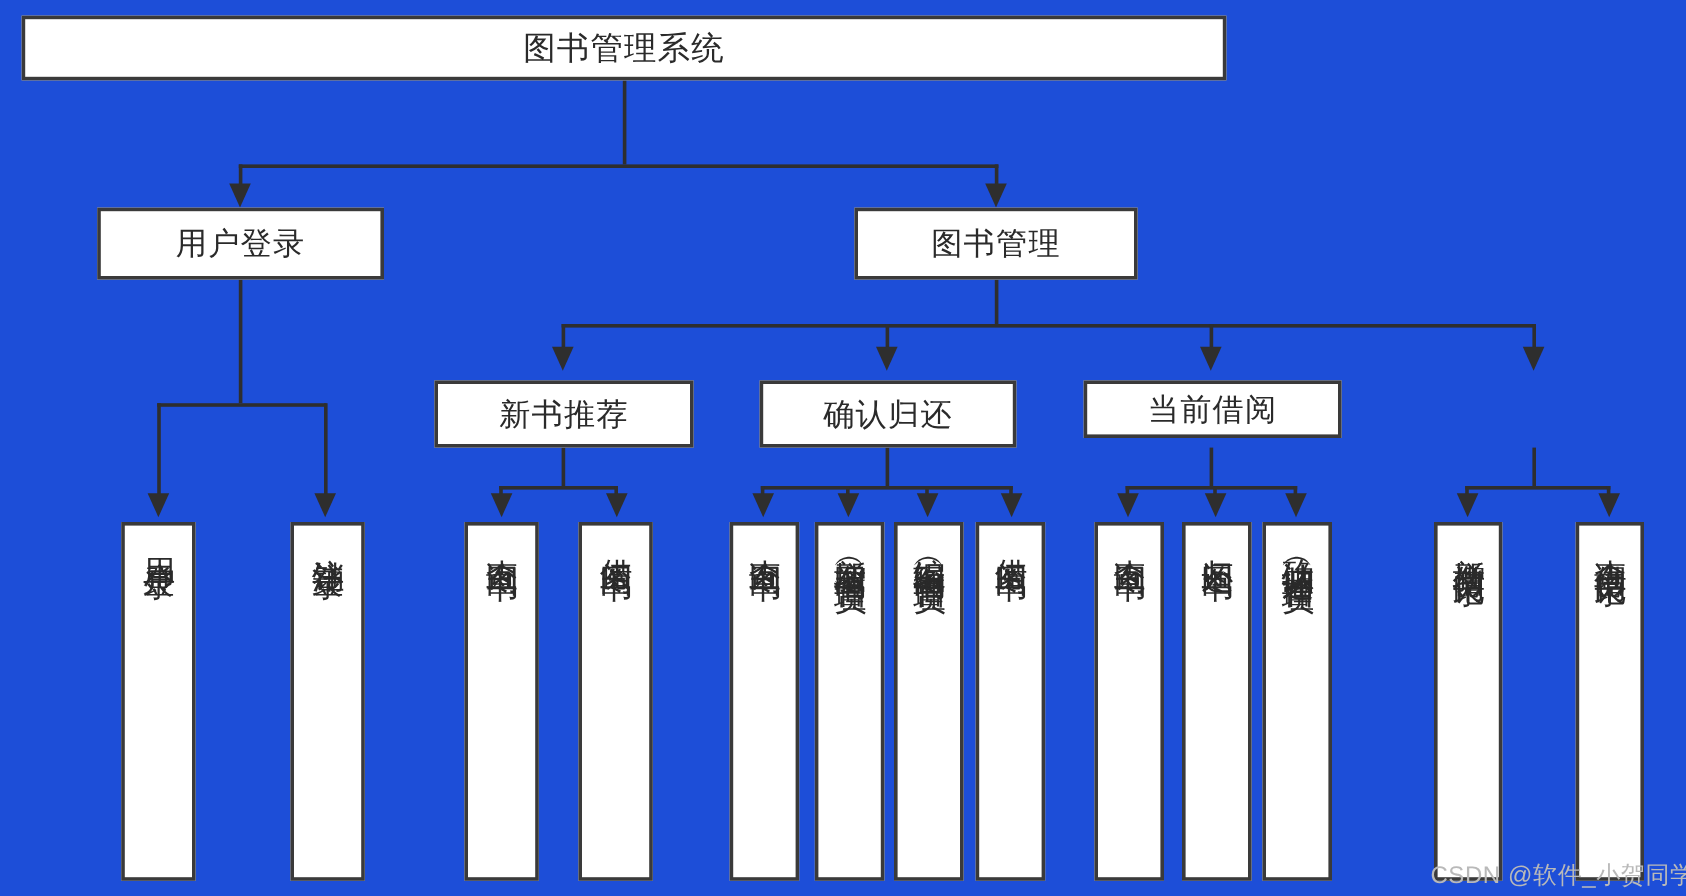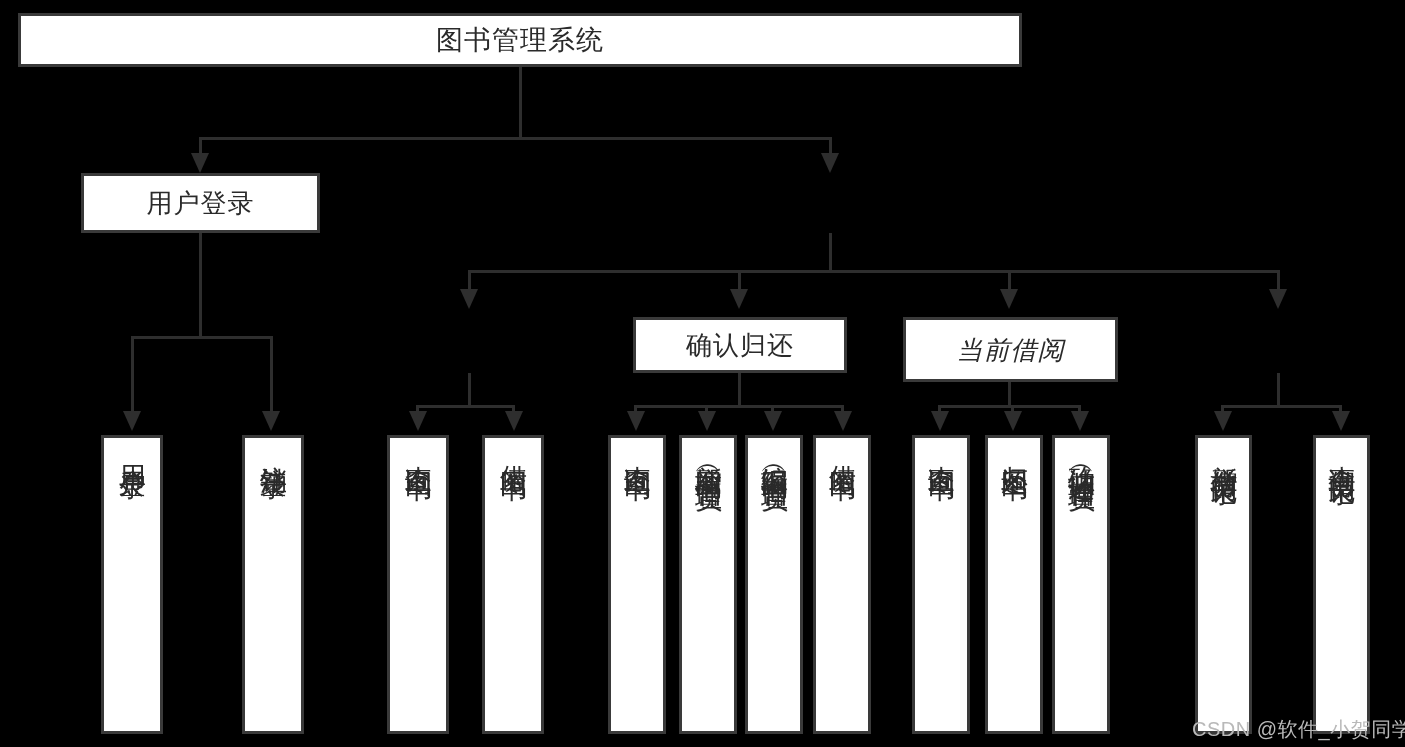--- a/index.html
+++ b/index.html
@@ -4,21 +4,21 @@
 <style>
   html,body{margin:0;padding:0;background:#ffffff;}
   body{
     font-family:"Liberation Sans","DejaVu Sans",sans-serif;
     color:#1a1a1a;
   }
   #canvas{
     position:relative;
     width:1405px;
     height:747px;
-    background:#000000;
+    background:#1d4ed8;
     overflow:hidden;
   }
   
   .node{
     position:absolute;
     box-sizing:border-box;
     background:#ffffff;
     border:3px solid #3a3a3a;
     display:flex;
     align-items:center;
@@ -130,23 +130,25 @@
   <div class="seg vseg" style="left:1277px;top:373px;height:32px;"></div>
   <div class="seg hseg" style="left:1221px;top:405px;width:121px;"></div>
   <div class="seg vseg" style="left:1221px;top:405px;height:10px;"></div>
   <div class="seg vseg" style="left:1339px;top:405px;height:10px;"></div>
   <div class="arrow" style="left:1214px;top:411px;"></div>
   <div class="arrow" style="left:1332px;top:411px;"></div>
 
   <div class="node h root" style="left:18px;top:13px;width:1004px;height:54px;">图书管理系统</div>
 
   <div class="node h" style="left:81px;top:173px;width:239px;height:60px;">用户登录</div>
+  <div class="node h" style="left:712px;top:173px;width:236px;height:60px;">图书管理</div>
 
+  <div class="node h" style="left:362px;top:317px;width:216px;height:56px;">新书推荐</div>
   <div class="node h" style="left:633px;top:317px;width:214px;height:56px;">确认归还</div>
-  <div class="node h" style="left:903px;top:317px;width:215px;height:65px;font-style:italic;">当前借阅</div>
+  <div class="node h" style="left:903px;top:317px;width:215px;height:48px;">当前借阅</div>
 
   <div class="node v" style="left:101px;top:435px;width:62px;height:299px;">
     <span class="vtext">用户登录</span>
   </div>
   <div class="node v" style="left:242px;top:435px;width:62px;height:299px;">
     <span class="vtext">注销登录</span>
   </div>
   <div class="node v" style="left:387px;top:435px;width:62px;height:299px;">
     <span class="vtext">查询图书</span>
   </div>

